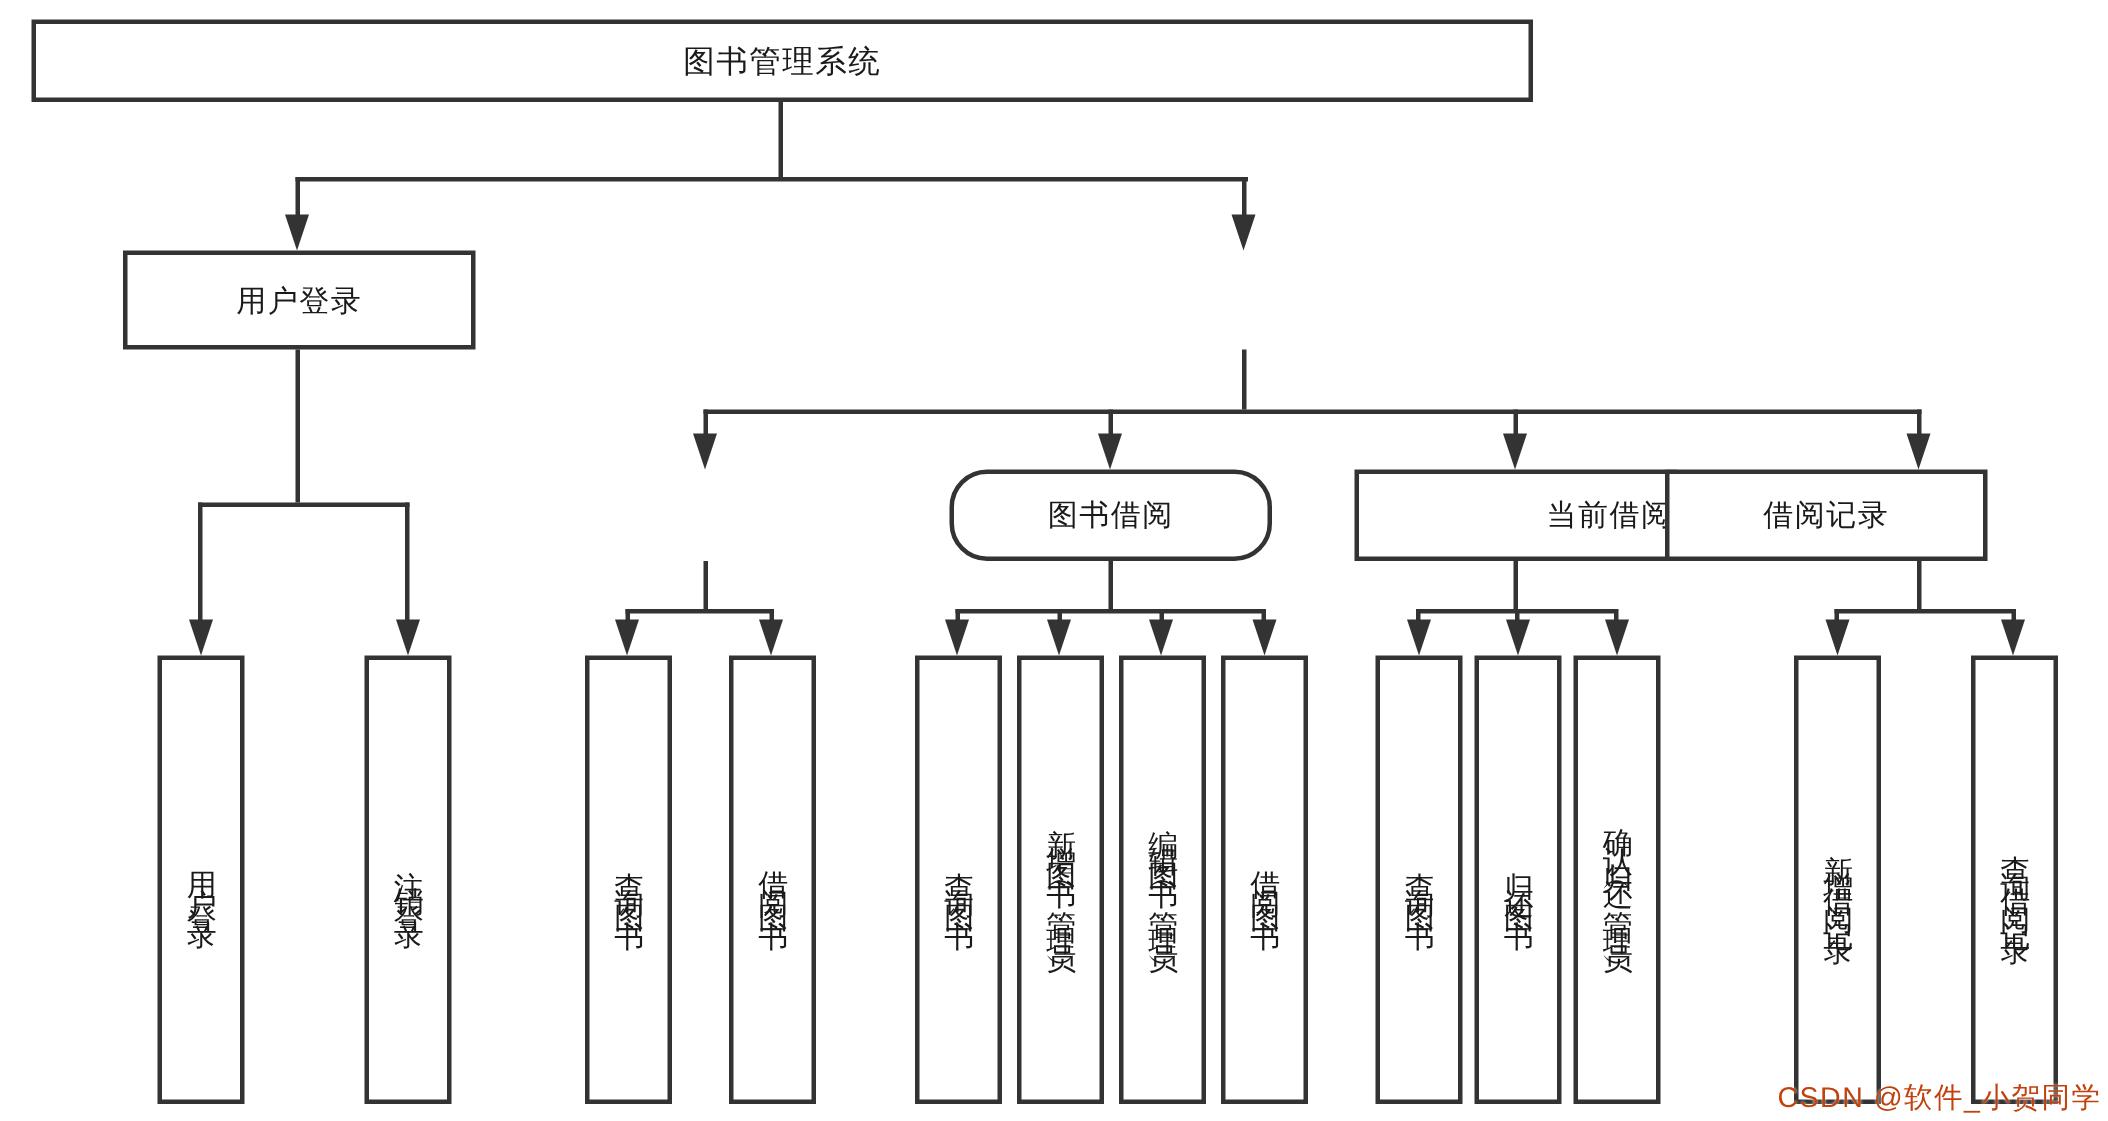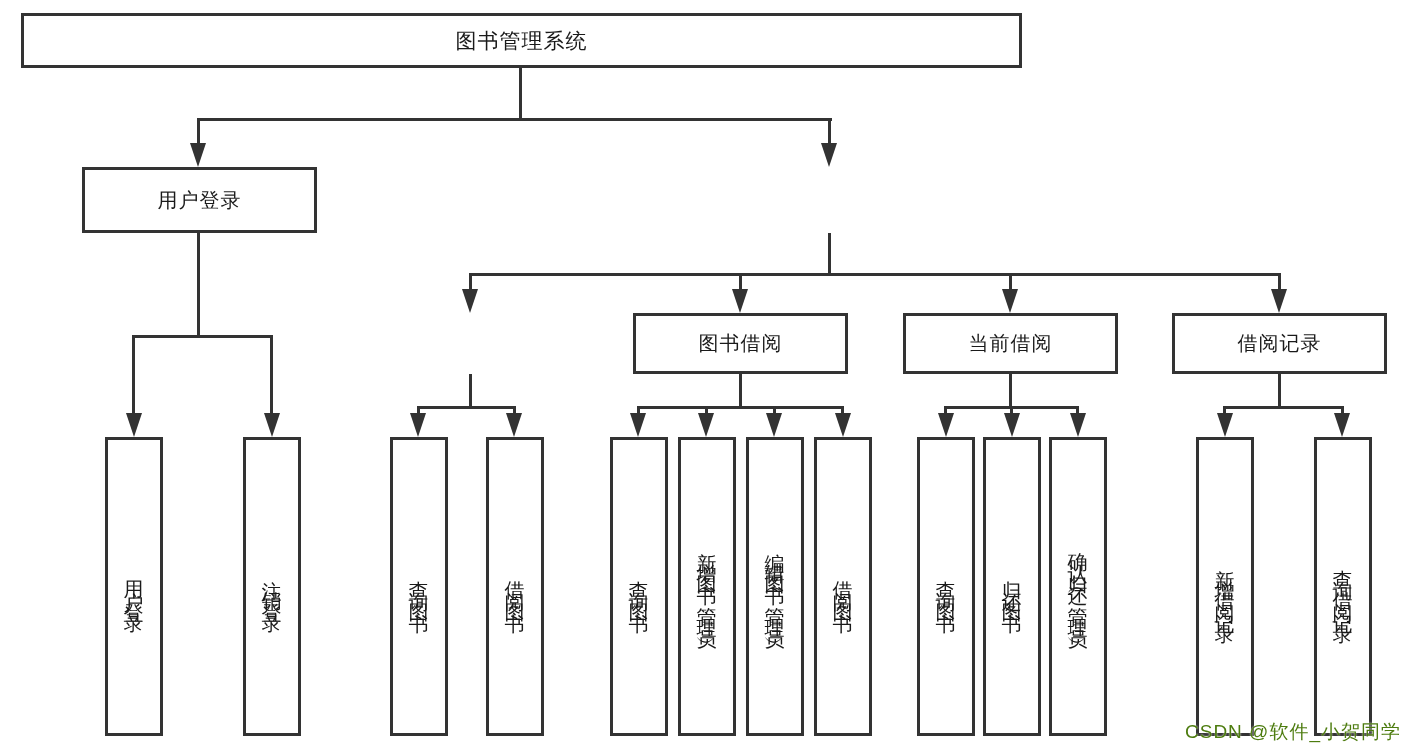--- a/index.html
+++ b/index.html
@@ -53,46 +53,46 @@
     position:absolute;width:0;height:0;
     border-left:8px solid transparent;
     border-right:8px solid transparent;
     border-top:24px solid #333333;
   }
   .watermark{
     position:absolute;
     left:1185px;top:719px;
     font-size:19px;
     letter-spacing:1px;
-    color:#4d7c0f;
+    color:#c2410c;
     text-shadow:0 0 2px #ffffff;
     white-space:nowrap;
     z-index:5;
   }
 </style>
 </head>
 <body>
 
 <div class="canvas">
 
   <div class="node root">
     <span>图书管理系统</span>
   </div>
 
   <div class="node l2" style="left:82px;">
     <span>用户登录</span>
   </div>
 
-  <div class="node l3" style="left:633px;">
+  <div class="node l3" style="left:633px;border-radius:25px;">
     <span>图书借阅</span>
   </div>
-  <div class="node l3" style="left:903px;">
+  <div class="node l3" style="left:903px;justify-content:flex-end;">
     <span>当前借阅</span>
   </div>
-  <div class="node l3" style="left:1172px;">
+  <div class="node l3" style="left:1110px;">
     <span>借阅记录</span>
   </div>
 
   <div class="leaf" style="left:105px;">
     <span class="vtext">用户登录</span>
   </div>
   <div class="leaf" style="left:243px;">
     <span class="vtext">注销登录</span>
   </div>
 

